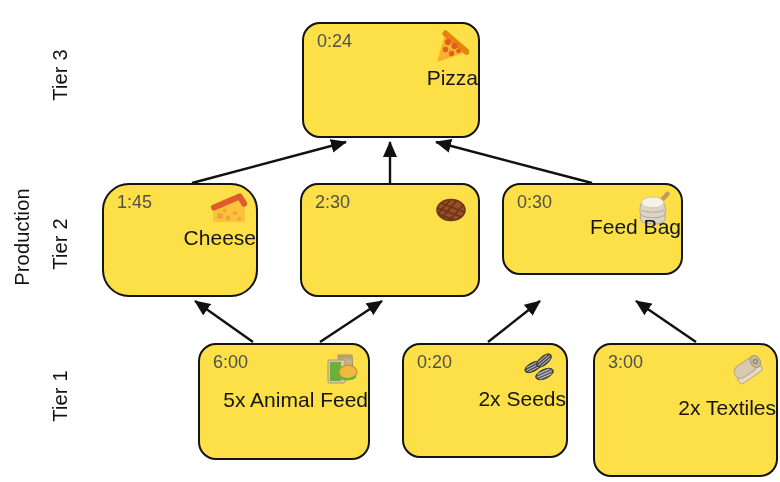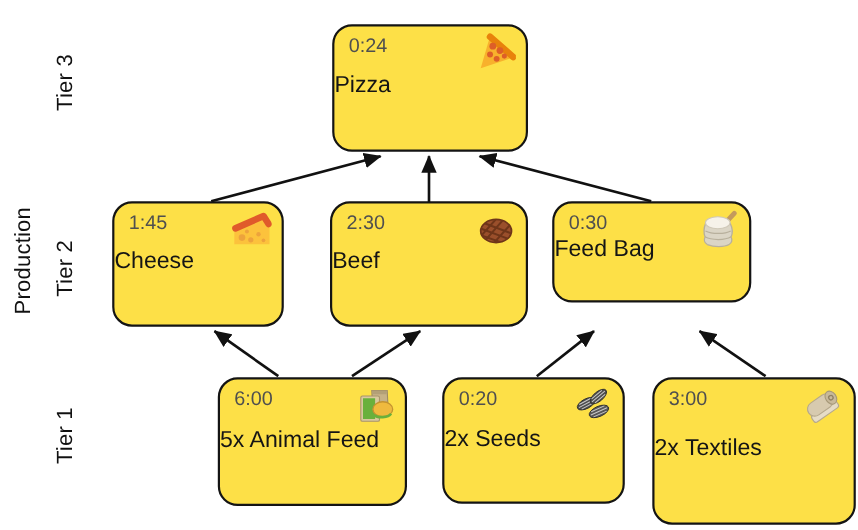--- a/index.html
+++ b/index.html
@@ -35,25 +35,25 @@
     font-size:18px;color:#4f4f4f;
   }
   .node .icon{
     position:absolute;top:6px;right:9px;
     width:36px;height:36px;display:block;
   }
   .node .icon svg{width:36px;height:36px;display:block;}
   .node .label{
     position:absolute;left:0;right:0;top:50%;
     transform:translateY(-58%);
-    text-align:left;
+    text-align:right;
     font-size:21px;color:#151515;
   }
   #node-pizza   {left:302px;top:22px; width:178px;height:116px;}
-  #node-cheese  {left:102px;top:183px;width:156px;height:114px;}
+  #node-cheese  {left:102px;top:183px;width:156px;height:114px;border-radius:27px;}
   #node-beef    {left:300px;top:183px;width:180px;height:114px;}
   #node-flour   {left:502px;top:183px;width:181px;height:92px;}
   #node-feed    {left:198px;top:343px;width:172px;height:117px;}
   #node-seeds   {left:402px;top:343px;width:166px;height:115px;}
   #node-textiles{left:593px;top:343px;width:185px;height:134px;}
 </style>
 </head>
 <body>
 
 <div class="canvas">
@@ -121,21 +121,20 @@
               <ellipse cx="18" cy="19" rx="13.5" ry="10"></ellipse>
             </clipPath>
           </defs>
         <ellipse cx="18" cy="19" rx="14" ry="10.5" fill="#9A4F2B" stroke="#6E3519" stroke-width="1.6"></ellipse>
         <g clip-path="url(#steakClip)" stroke="#6E3519" stroke-width="1.8">
           <path d="M2 16 L34 28 M5 11 L34 22 M2 22 L30 32"></path>
           <path d="M26 7 L6 30 M32 12 L14 32 M19 7 L2 26"></path>
         </g>
       </svg>
     </span>
-    <span class="label">Beef</span>
   </div>
 
   <div class="node" id="node-flour">
     <span class="time">0:30</span>
     <span class="icon">
       <svg viewBox="0 0 36 36">
         <path d="M24.5 10.5 L31.5 3" stroke="#C49A5C" stroke-width="4.5" stroke-linecap="round"></path>
         <path d="M5.5 12 C3.5 17 3.6 21 5 24.5 C3.8 26.8 4.2 29.8 7 31.3 C13 33.8 22.5 33.8 26.8 31.3 C29.5 29.8 29.9 26.8 28.6 24.5 C30.2 21 30 16.5 27.8 12 C24 15.5 9.2 15.5 5.5 12 Z" fill="#DBD5C6" stroke="#B8B09D" stroke-width="1.2"></path>
         <path d="M4.9 24.3 C11 27.6 23 27.6 28.7 24.3" fill="none" stroke="#B8B09D" stroke-width="1.1"></path>
         <path d="M5.3 19 C11 22 23 22 28.3 19" fill="none" stroke="#B8B09D" stroke-width="1.1"></path>

